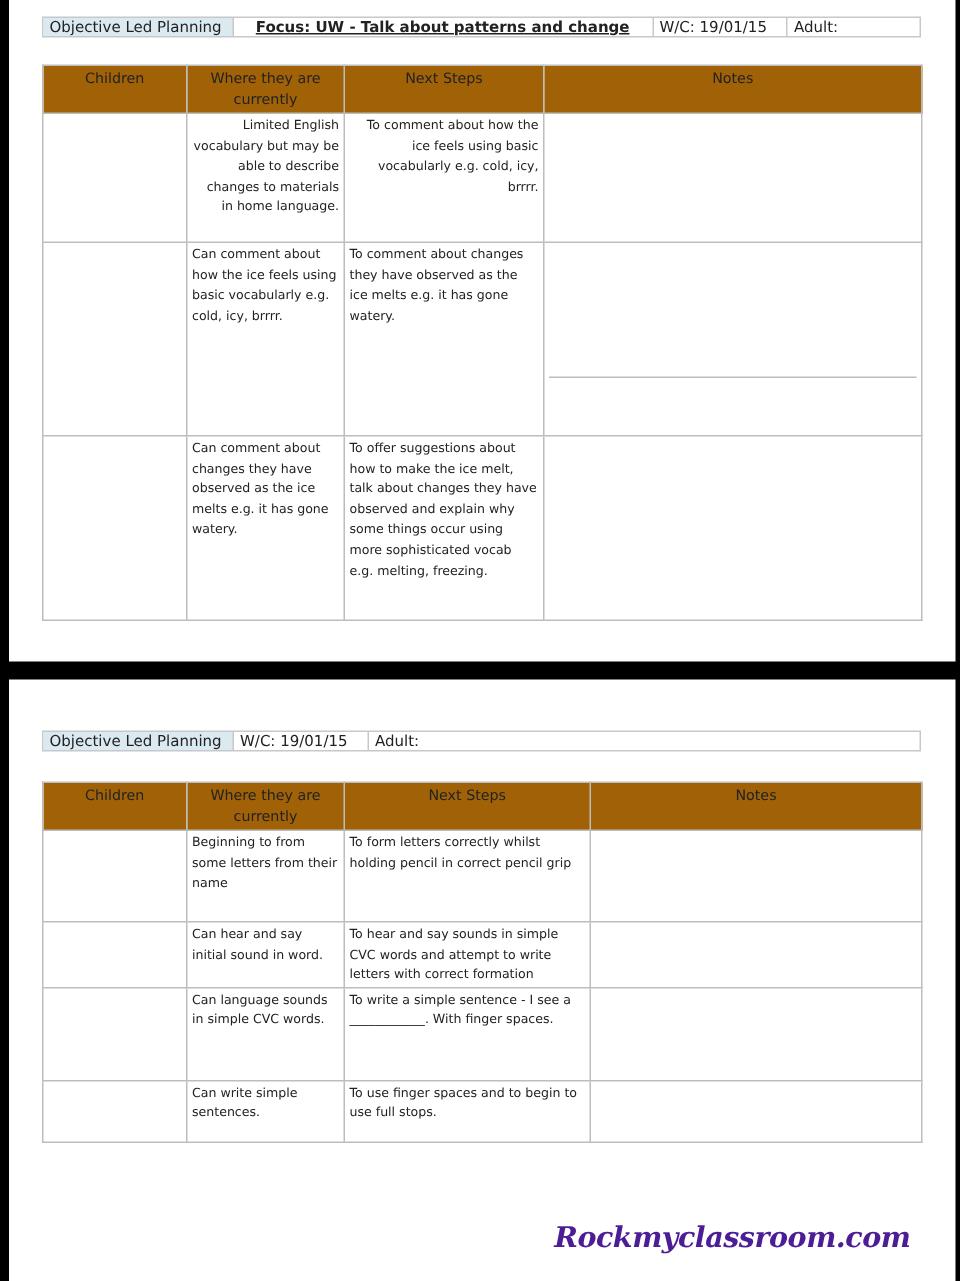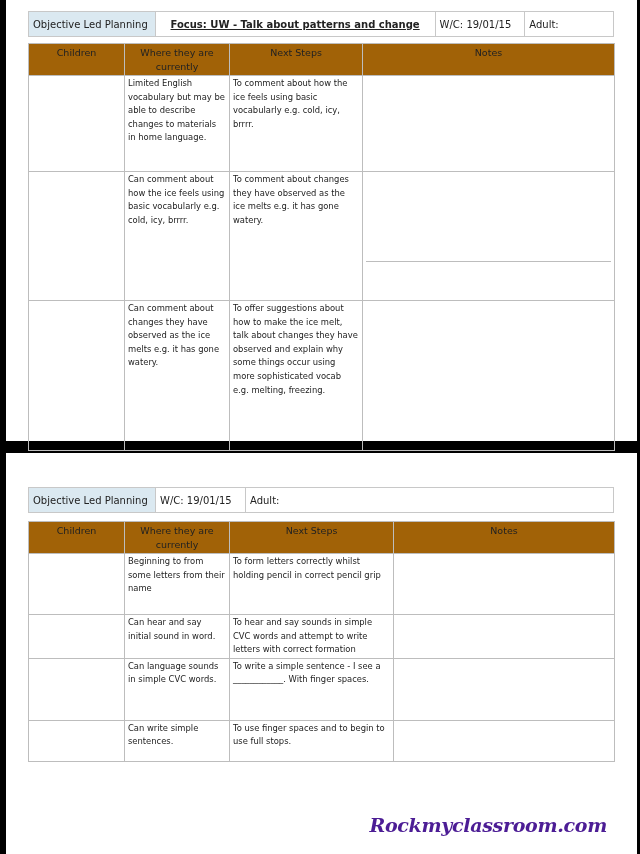--- a/index.html
+++ b/index.html
@@ -9,21 +9,21 @@
     font-family: "DejaVu Sans", sans-serif;
     color: #222;
   }
   .page {
     position: absolute; left: 6px; width: 631px; background: #fff;
   }
   #page1 { top: 0; height: 441px; }
   #page2 { top: 453px; height: 401px; }
 
   .hdr-row {
-    position: absolute; display: flex; height: 26px;
+    position: absolute; display: flex; height: 14px;
     border: 1px solid #c8c8c8; box-sizing: border-box; font-size: 10px;
   }
   .hdr-row > div {
     border-right: 1px solid #c8c8c8; box-sizing: border-box;
     display: flex; align-items: center; padding-left: 4px; white-space: nowrap;
   }
   .hdr-row > div:last-child { border-right: none; }
   .hdr-title { background: #dbe9f1; }
   .hdr-focus { justify-content: center; padding-left: 0 !important; font-weight: bold; }
   .hdr-focus span { text-decoration: underline; }
@@ -71,36 +71,36 @@
       </colgroup>
     <thead>
       <tr style="height:30px;">
         <th>Children</th>
         <th>Where they are currently</th>
         <th>Next Steps</th>
         <th>Notes</th>
       </tr>
     </thead>
     <tbody>
-      <tr style="height:96px;">
+      <tr style="height:86px;text-align:right;">
         <td></td>
         <td>Limited English vocabulary but may be able to describe changes to materials in home language.</td>
         <td>To comment about how the ice feels using basic vocabularly e.g. cold, icy, brrrr.</td>
         <td></td>
       </tr>
       <tr style="height:127px;margin-left:48px;">
         <td></td>
         <td>Can comment about how the ice feels using basic vocabularly e.g. cold, icy, brrrr.</td>
         <td>To comment about changes they have observed as the ice melts e.g. it has gone watery.</td>
         <td class="notes-split">
           <div class="split-top" style="height:89px;"></div>
           <div style="height:37px;"></div>
         </td>
       </tr>
-      <tr style="height:150px;">
+      <tr style="height:123px;">
         <td></td>
         <td>Can comment about changes they have observed as the ice melts e.g. it has gone watery.</td>
         <td>To offer suggestions about how to make the ice melt, talk about changes they have observed and explain why some things occur using more sophisticated vocab e.g. melting, freezing.</td>
         <td></td>
       </tr>
     </tbody>
   </table>
 </div>
 
 <div class="page" id="page2">

